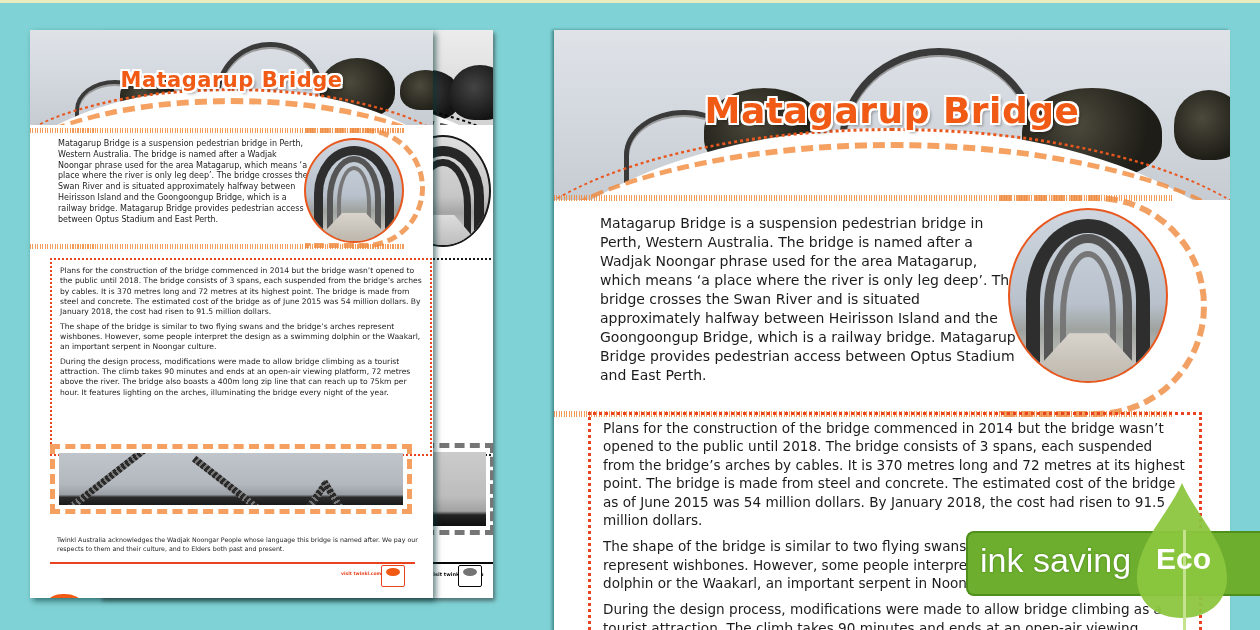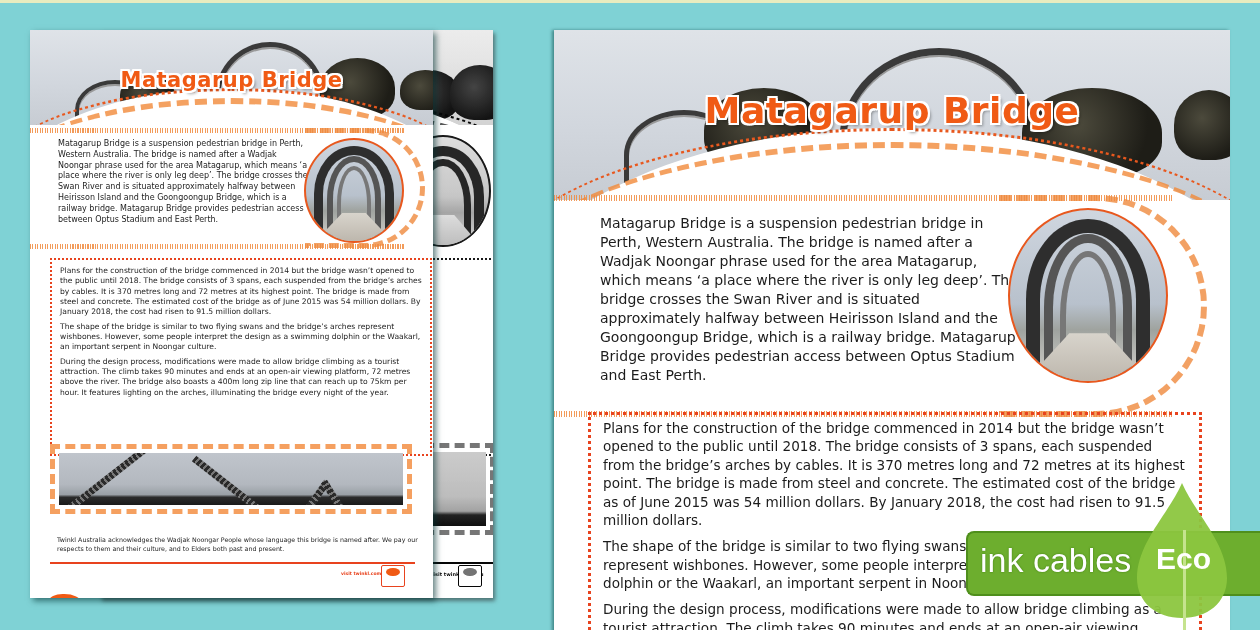--- a/index.html
+++ b/index.html
@@ -238,17 +238,17 @@
   </div>
 
   <div class="dotted-box" style="left:34px;top:382px;width:614px;height:260px;padding:4px 12px;font-size:13.6px;border-width:3px;">
     <p>Plans for the construction of the bridge commenced in 2014 but the bridge wasn’t opened to the public until 2018. The bridge consists of 3 spans, each suspended from the bridge’s arches by cables. It is 370 metres long and 72 metres at its highest point. The bridge is made from steel and concrete. The estimated cost of the bridge as of June 2015 was 54 million dollars. By January 2018, the cost had risen to 91.5 million dollars.</p>
     <p>The shape of the bridge is similar to two flying swans and the bridge’s arches represent wishbones. However, some people interpret the design as a swimming dolphin or the Waakarl, an important serpent in Noongar culture.</p>
     <p>During the design process, modifications were made to allow bridge climbing as a tourist attraction. The climb takes 90 minutes and ends at an open-air viewing platform, 72 metres above the river. The bridge also boasts a 400m long zip line that can reach up to 75km per hour. It features lighting on the arches, illuminating the bridge every night of the year.</p>
   </div>
 </div>
 
 <div class="eco">
-  <span class="eco-label">ink cables</span>
+  <span class="eco-label">ink saving</span>
 </div>
 <div class="leaf"></div>
 <div class="leaf-vein"></div>
 <div class="eco-word">Eco</div>
 
 </body></html>

